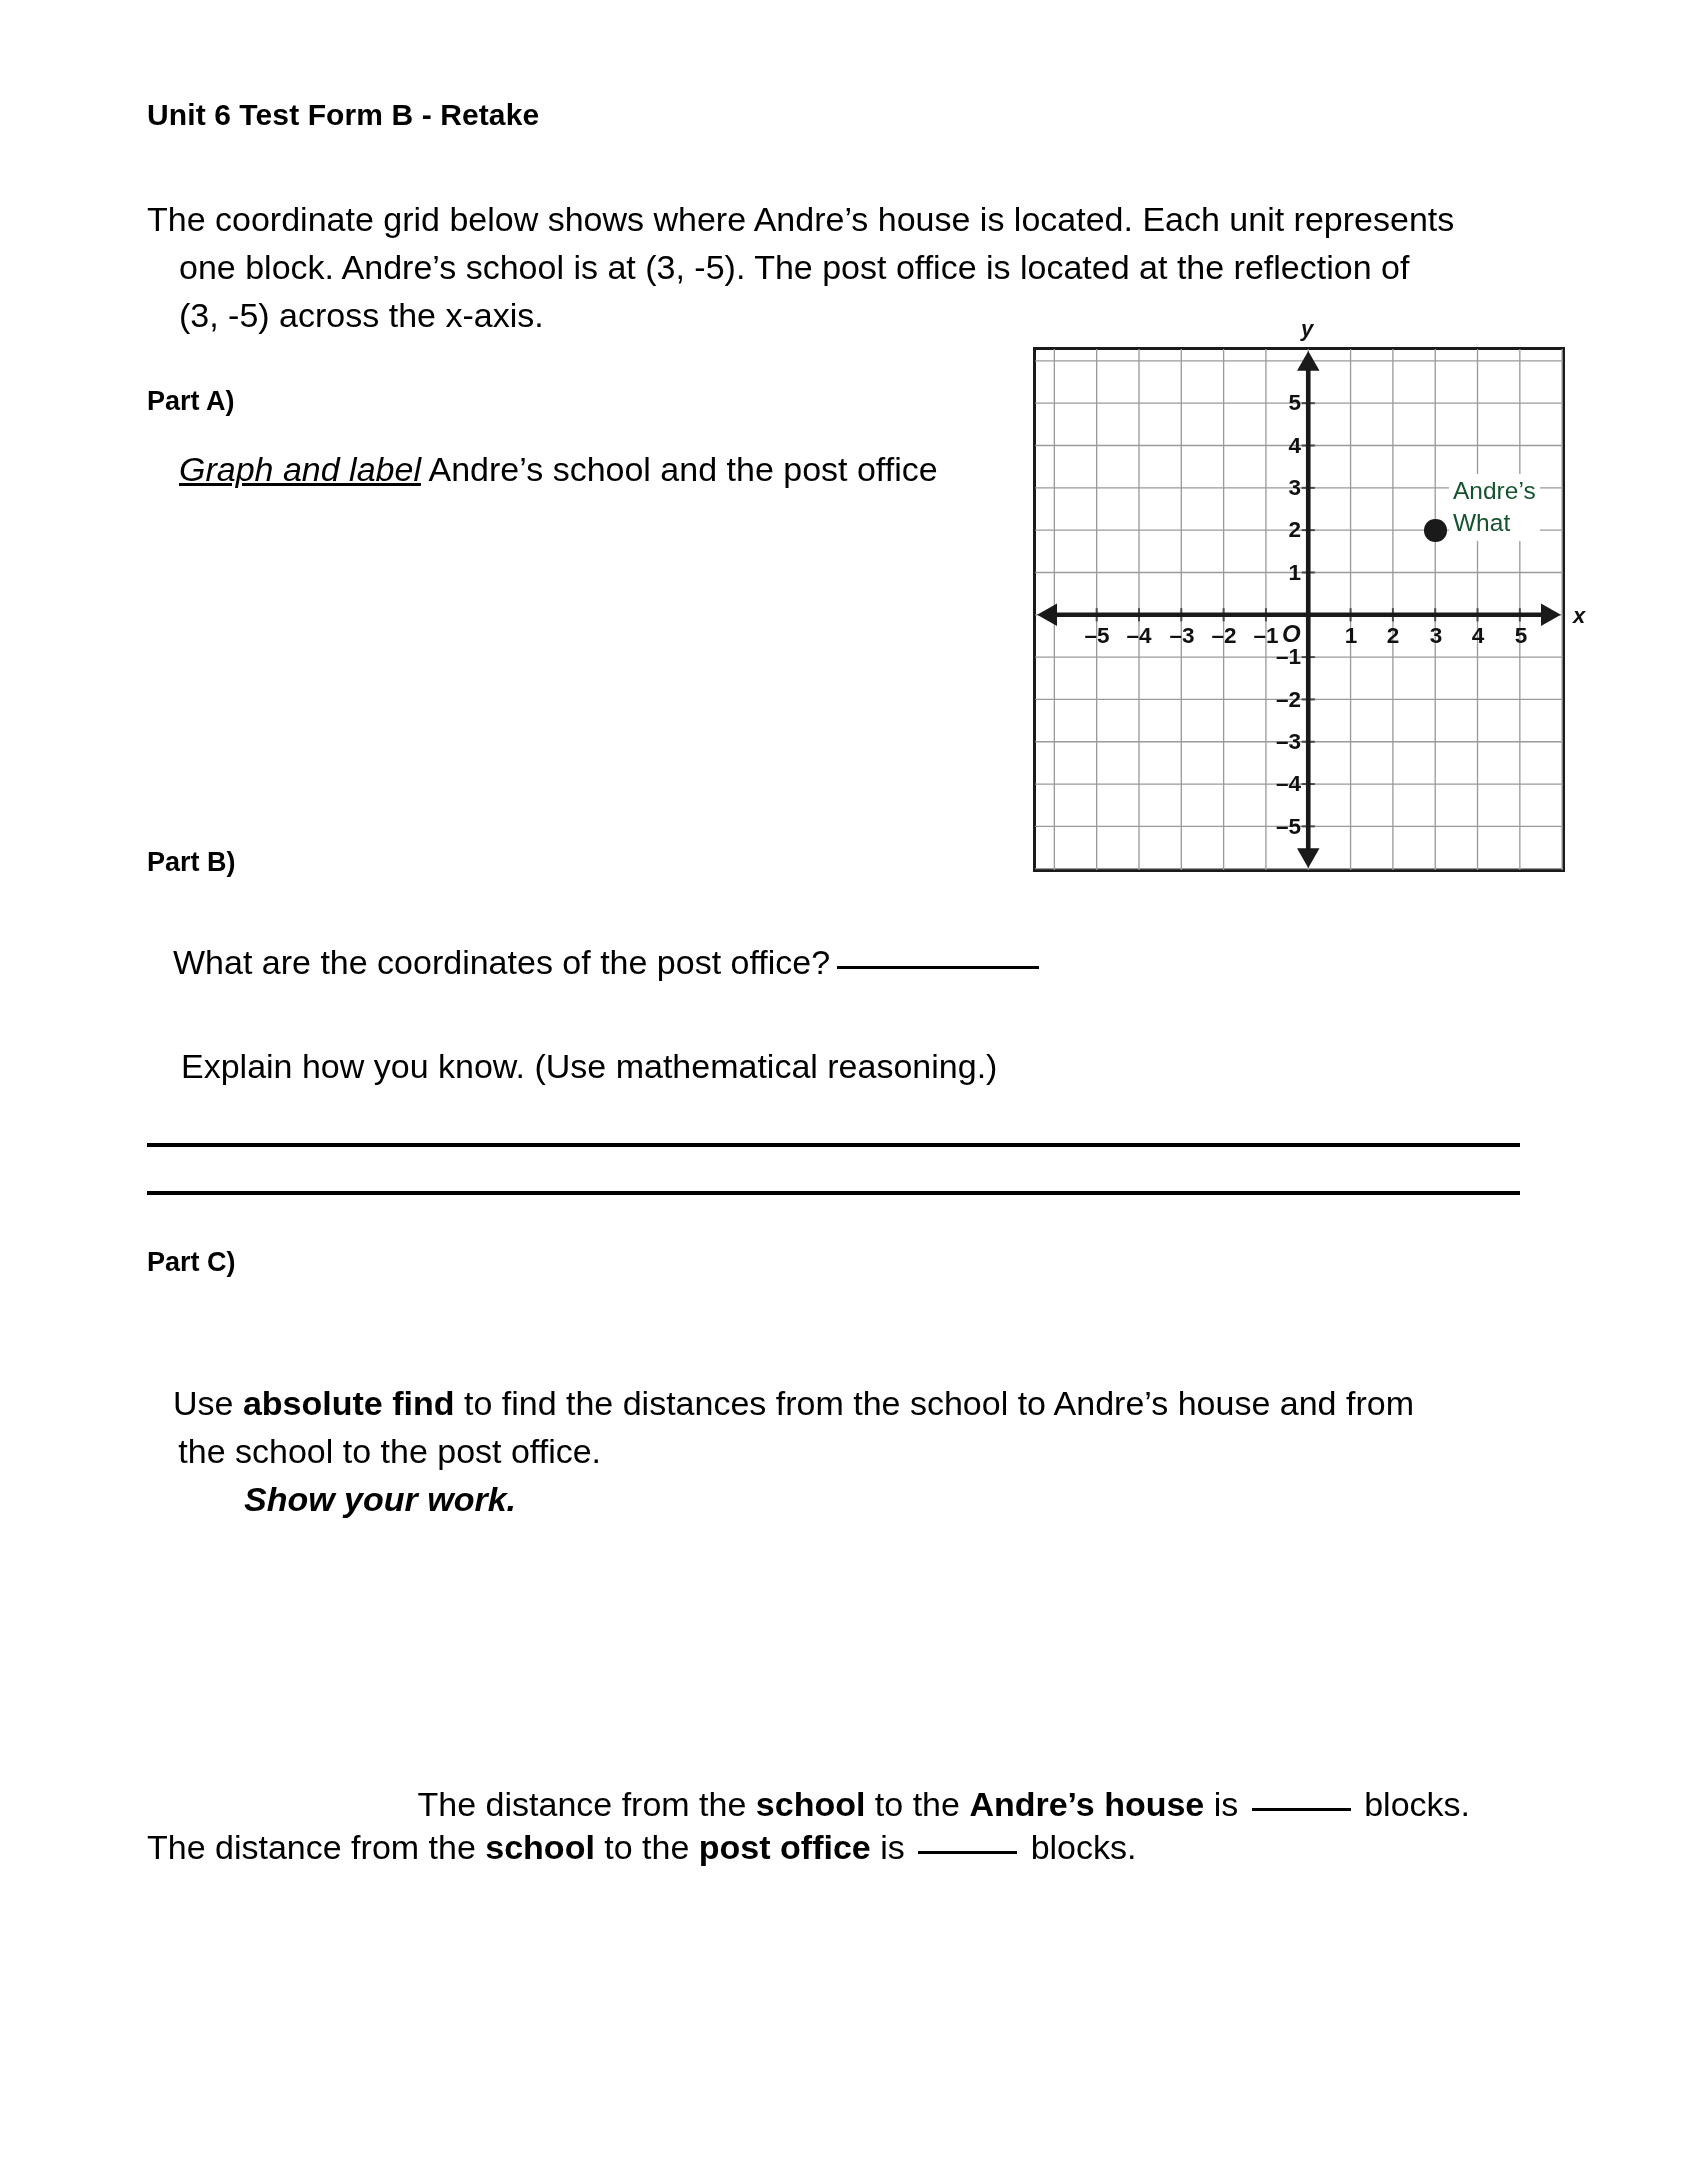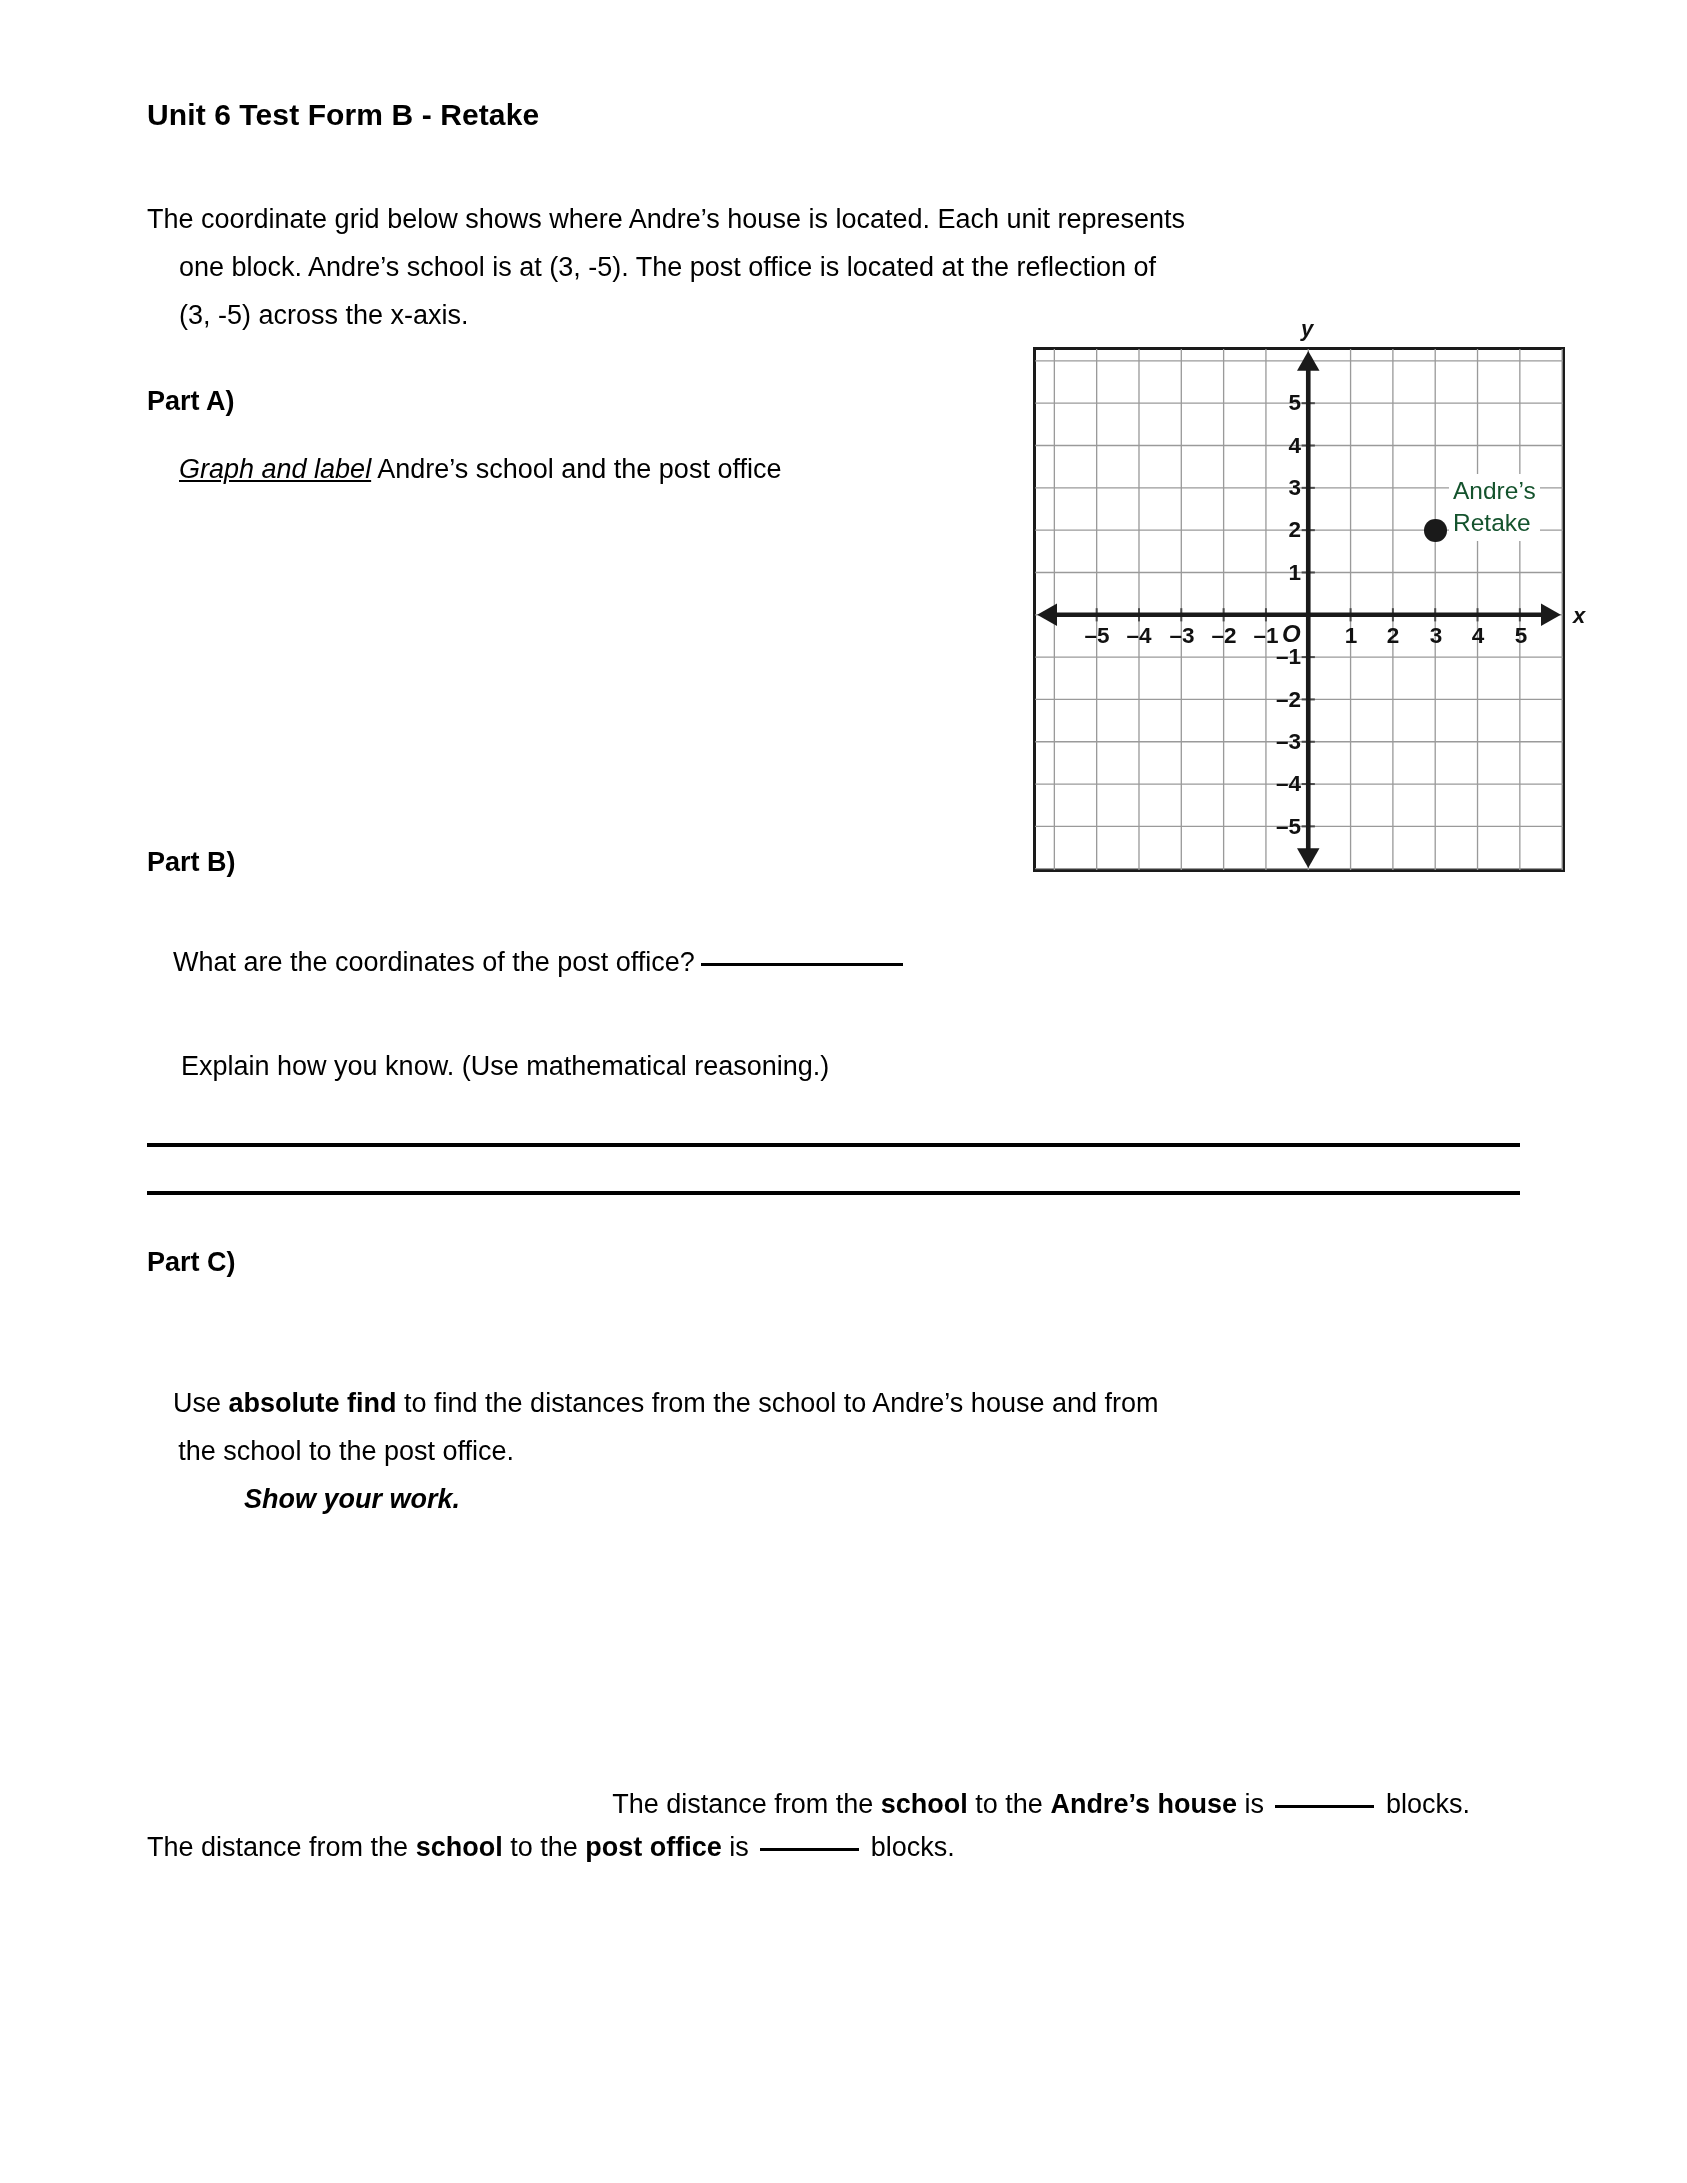--- a/index.html
+++ b/index.html
@@ -26,21 +26,21 @@
     left: 147px;
     top: 78px;
     font-size: 30px;
     font-weight: bold;
     letter-spacing: 0.1px;
     white-space: nowrap;
   }
 
   .para {
     position: absolute;
-    font-size: 27px;
+    font-size: 34px;
     line-height: 48px;
     color: #000;
   }
 
   .intro {
     left: 147px;
     top: 195px;
     width: 1373px;
   }
   .intro .l2, .intro .l3 { padding-left: 32px; }
@@ -297,21 +297,21 @@
       <div class="tick-label" style="left: 1261px; top: 646px; width: 40px; text-align: right;">–1</div>
       <div class="tick-label" style="left: 1261px; top: 689px; width: 40px; text-align: right;">–2</div>
       <div class="tick-label" style="left: 1261px; top: 731px; width: 40px; text-align: right;">–3</div>
       <div class="tick-label" style="left: 1261px; top: 773px; width: 40px; text-align: right;">–4</div>
       <div class="tick-label" style="left: 1261px; top: 816px; width: 40px; text-align: right;">–5</div>
     </div>
 
   <div id="house-dot" style="left: 1424px; top: 519px; background: rgb(26, 26, 26);"></div>
   <div id="house-label" style="left: 1449px; top: 474px;">
     <div>Andre’s</div>
-    <div>Retake</div>
+    <div>What</div>
   </div>
 
   <div class="part-label" style="top:847px;">Part B)</div>
 
   <div class="para partB-q"><span>What are the coordinates of the post office?</span><span class="blank-medium"></span></div>
 
   <div class="para partB-explain">Explain how you know. (Use mathematical reasoning.)</div>
 
   <div class="answer-rule" id="answer-rule-1"></div>
   <div class="answer-rule" id="answer-rule-2"></div>

